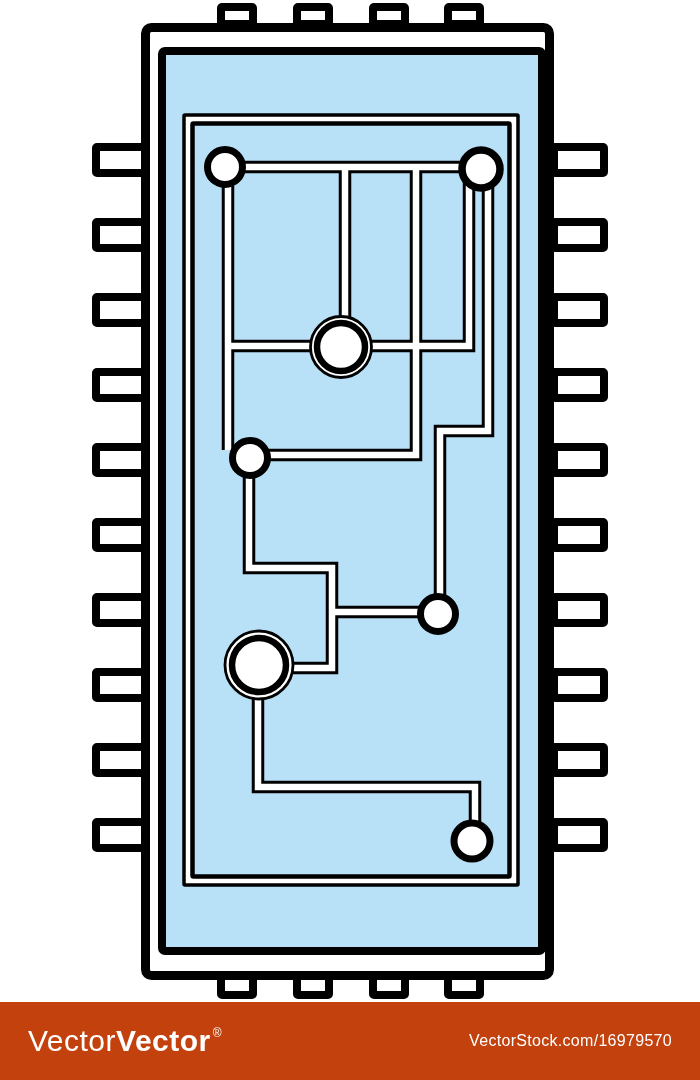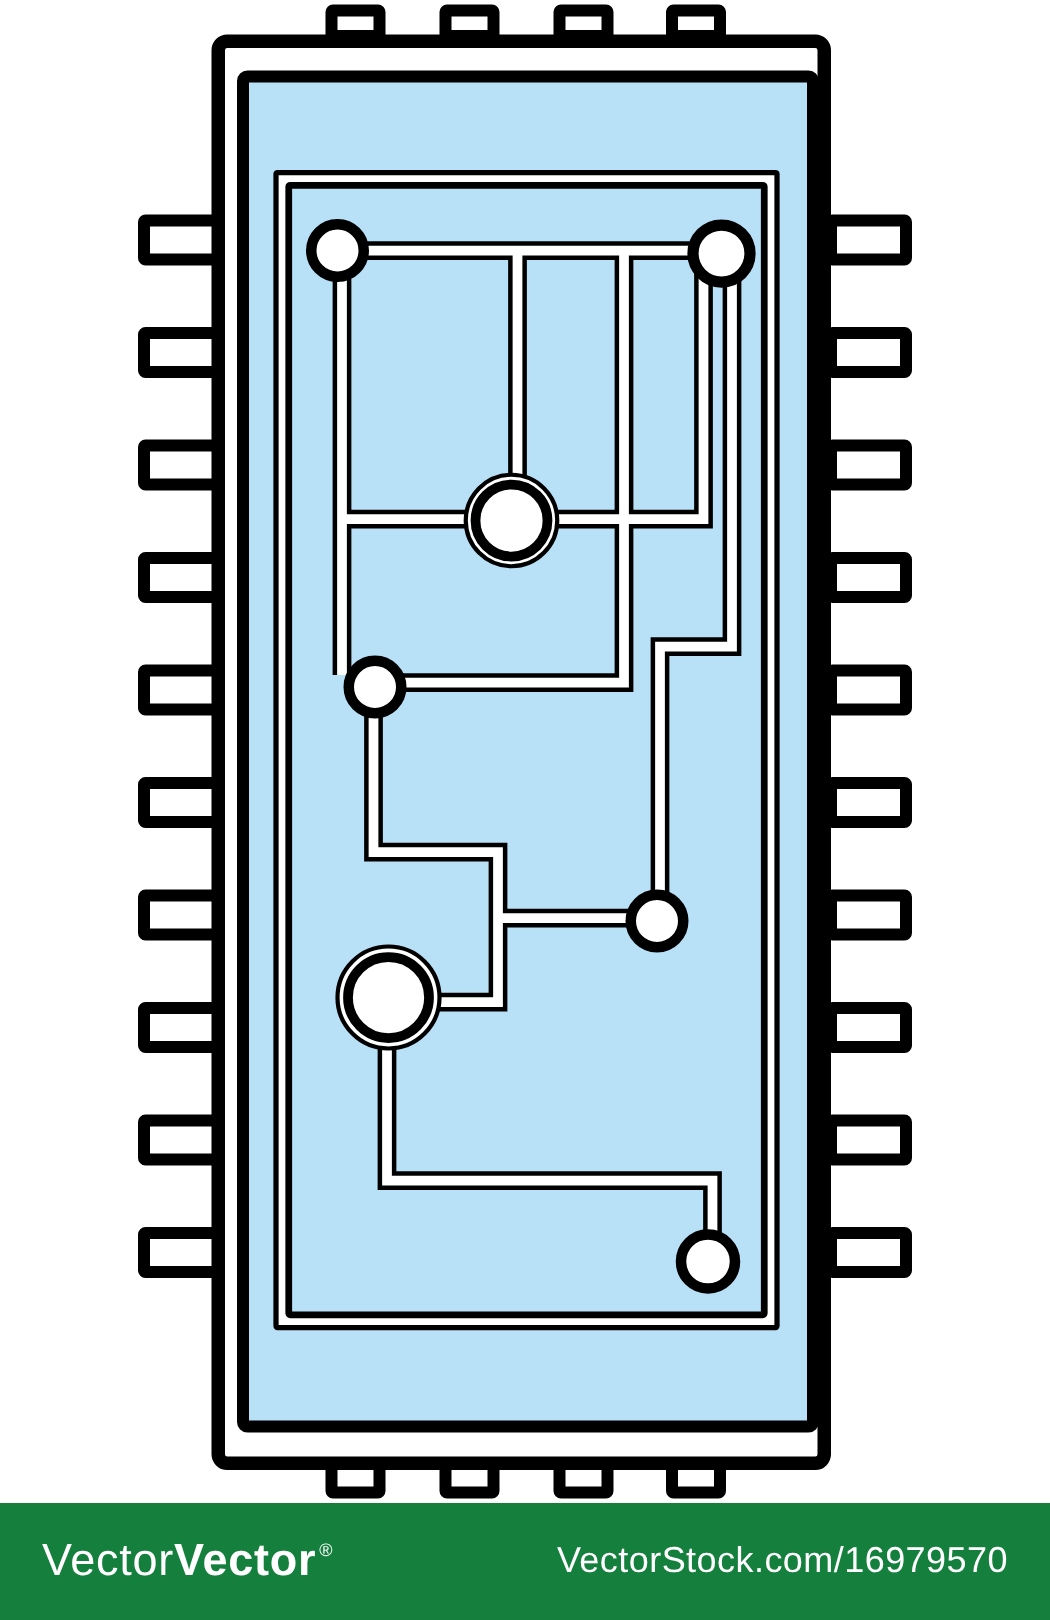--- a/index.html
+++ b/index.html
@@ -22,21 +22,21 @@
     color:#ffffff;
     font-size:30px;
     letter-spacing:0.5px;
     display:flex;align-items:flex-start;
   }
   .brand .light{font-weight:300;}
   .brand .bold{font-weight:700;}
   .brand .reg{font-size:12px;margin-top:2px;margin-left:2px;font-weight:300;}
   .credit{
     color:#ffffff;
-    font-size:24px;
+    font-size:16px;
     font-weight:400;
     letter-spacing:0.3px;
   }
 </style>
 </head>
 <body>
 
 <div class="stage">
 
   <svg class="art" width="700" height="1002" viewBox="0 0 700 1002">
@@ -94,21 +94,21 @@
       <circle cx="481" cy="169" r="19" fill="#ffffff" stroke="#000000" stroke-width="7.5"></circle>
       <circle cx="341" cy="347" r="30.5" fill="#ffffff" stroke="#000000" stroke-width="2.8"></circle>
       <circle cx="341" cy="347" r="24" fill="#ffffff" stroke="#000000" stroke-width="6.5"></circle>
       <circle cx="250" cy="458" r="17.5" fill="#ffffff" stroke="#000000" stroke-width="7"></circle>
       <circle cx="438" cy="614" r="17.5" fill="#ffffff" stroke="#000000" stroke-width="7"></circle>
       <circle cx="259" cy="665" r="34" fill="#ffffff" stroke="#000000" stroke-width="2.8"></circle>
       <circle cx="259" cy="665" r="27" fill="#ffffff" stroke="#000000" stroke-width="6.5"></circle>
       <circle cx="472" cy="841" r="18" fill="#ffffff" stroke="#000000" stroke-width="7"></circle>
     </svg>
 
-  <div class="footer-bar" style="background: #15803d;">
+  <div class="footer-bar" style="background: #c2410c;">
     <div class="brand">
       <span class="light">Vector</span>
         <span class="bold">Vector</span>
         <span class="reg">®</span>
     </div>
     <div class="credit">VectorStock.com/16979570</div>
   </div>
 
 </div>
 

